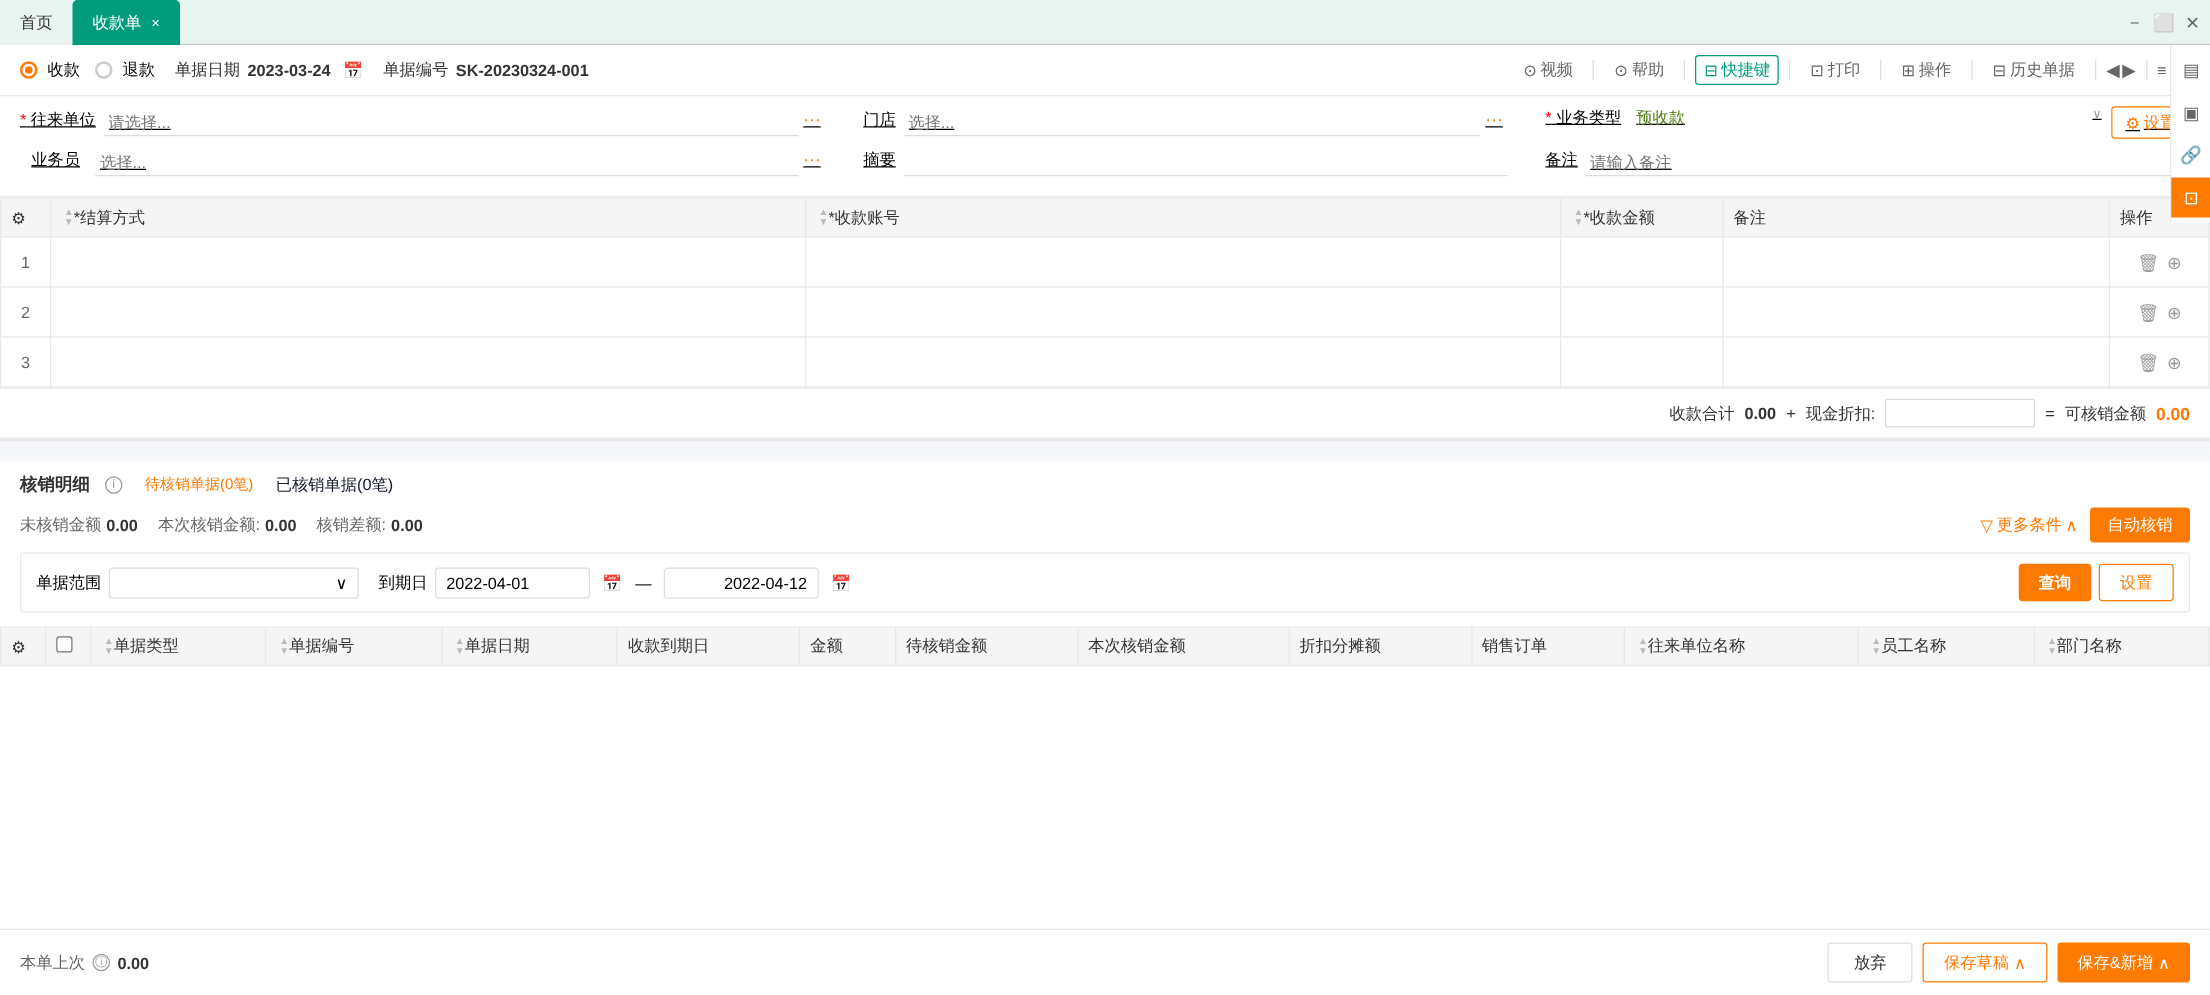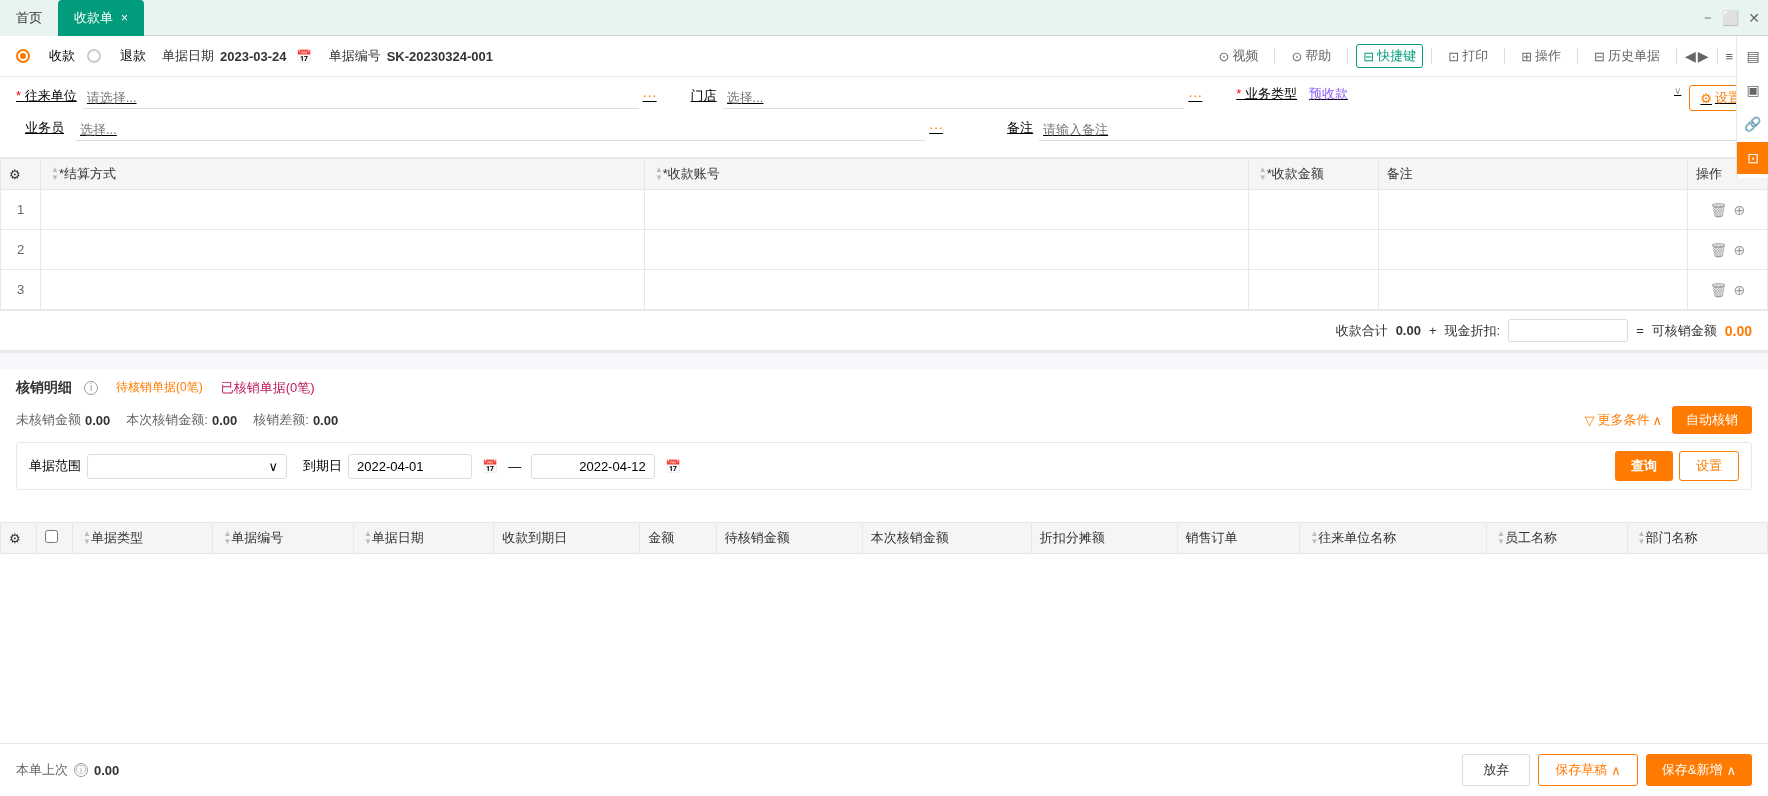--- a/index.html
+++ b/index.html
@@ -31,21 +31,21 @@
       overflow: hidden;
     }
 
     
     .top-toolbar {
       display: flex; align-items: center;
       padding: 8px 16px; border-bottom: 1px solid #e8e8e8;
       gap: 16px; flex-shrink: 0;
     }
     .radio-group { display: flex; align-items: center; gap: 12px; }
-    .radio-item { display: flex; align-items: center; gap: 19px; cursor: pointer; }
+    .radio-item { display: flex; align-items: center; gap: 8px; cursor: pointer; }
     .radio-dot {
       width: 14px; height: 14px; border-radius: 50%;
       border: 2px solid #ccc; display: flex; align-items: center; justify-content: center;
     }
     .radio-dot.active { border-color: #ff7a00; }
     .radio-dot.active::after { content: ''; width: 6px; height: 6px; border-radius: 50%; background: #ff7a00; }
     .toolbar-field { display: flex; align-items: center; gap: 6px; }
     .toolbar-field label { color: #333; white-space: nowrap; }
     .toolbar-right { margin-left: auto; display: flex; align-items: center; gap: 8px; }
     .toolbar-btn {
@@ -127,21 +127,21 @@
     .stat-item { display: flex; align-items: center; gap: 4px; }
     .stat-label { color: #666; }
     .stat-value { color: #333; font-weight: bold; }
     .filter-btn { color: #ff7a00; cursor: pointer; font-size: 12px; display: flex; align-items: center; gap: 3px; }
     .auto-btn {
       background: #ff7a00; color: #fff; border: none;
       padding: 5px 14px; border-radius: 3px; cursor: pointer; font-size: 13px;
     }
 
     
-    .filter-row { display: flex; align-items: center; gap: 16px; padding: 6px 0; border: 1px solid #e8e8e8; border-radius: 3px; padding: 8px 12px; margin-bottom: 24px; }
+    .filter-row { display: flex; align-items: center; gap: 16px; padding: 6px 0; border: 1px solid #e8e8e8; border-radius: 3px; padding: 8px 12px; margin-bottom: 3px; }
     .filter-field { display: flex; align-items: center; gap: 6px; }
     .filter-select {
       border: 1px solid #ddd; padding: 4px 8px; border-radius: 3px;
       min-width: 200px; cursor: pointer; display: flex; align-items: center;
       justify-content: space-between; background: #fff;
     }
     .date-input {
       border: 1px solid #ddd; padding: 4px 8px; border-radius: 3px;
       width: 124px; outline: none; font-size: 13px;
     }
@@ -315,37 +315,41 @@
 
         <div class="form-field" style="flex:2;">
           <label>门店</label>
           <input class="form-input" placeholder="选择..." style="">
           <span class="more-btn">···</span>
         </div>
         <div class="form-field-separator"></div>
 
         <div class="form-field" style="flex:2;">
           <label><span class="required-star">*</span> <span>业务类型</span></label>
-          <span style="margin-left:6px; color:#8b5cf6;">预收款</span>
+          <span style="margin-left:6px; color:#4d7c0f;">预收款</span>
           <span class="dropdown-arrow" style="margin-left:auto; margin-right:8px;">∨</span>
           <button class="settings-btn">
             <span>⚙</span>
             <span>设置</span>
           </button>
         </div>
       </div>
       <div class="form-row">
 
         <div class="form-field" style="flex:2.5;">
           <label style="padding-left:9px;">业务员</label>
           <input class="form-input" style="margin-left: 6px;" placeholder="选择...">
           <span class="more-btn">···</span>
         </div>
         <div class="form-field-separator"></div>
 
+        <div class="form-field" style="flex:2;">
+          <label>摘要</label>
+          <input class="form-input" style="">
+        </div>
         <div class="form-field-separator"></div>
 
         <div class="form-field" style="flex:2;">
           <label>备注</label>
           <input class="form-input" placeholder="请输入备注" style="">
         </div>
       </div>
     </div>
 
     <div class="table-area">
@@ -443,21 +447,21 @@
       <span class="summary-result">0.00</span>
     </div>
 
     <div class="section-divider"></div>
 
     <div class="verify-section">
       <div class="verify-header">
         <span class="verify-title">核销明细</span>
         <span class="info-icon">i</span>
         <span class="verify-tab">待核销单据(0笔)</span>
-        <span style="color:#be185d;">已核销单据(0笔)</span>
+        <span style="color:#0f172a;">已核销单据(0笔)</span>
       </div>
       <div class="verify-stats">
         <div class="stat-item">
           <span class="stat-label">未核销金额</span>
           <span class="stat-value">0.00</span>
         </div>
         <div class="stat-item">
           <span class="stat-label">本次核销金额:</span>
           <span class="stat-value">0.00</span>
         </div>

